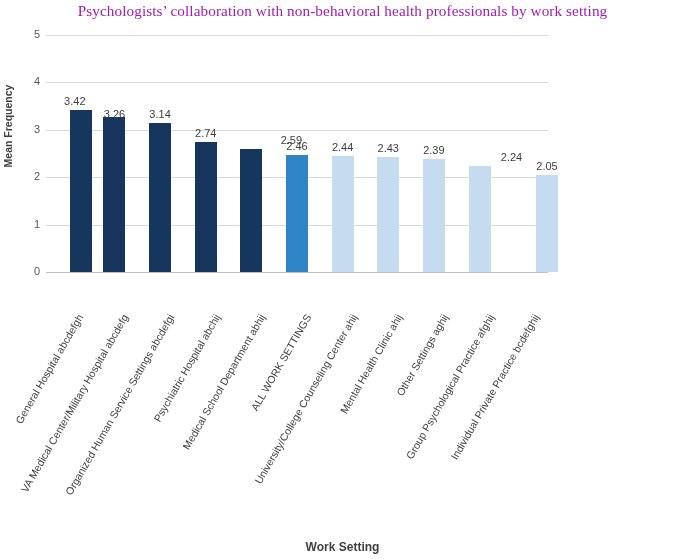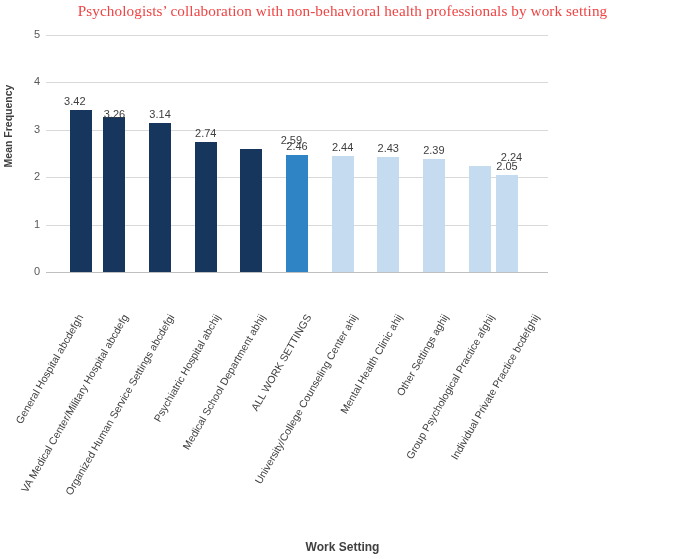--- a/index.html
+++ b/index.html
@@ -21,21 +21,21 @@
     height: 559px;
   }
   .chart-title {
     position: absolute;
     left: 0;
     top: 2px;
     width: 685px;
     text-align: center;
     font-family: "Liberation Serif", serif;
     font-size: 15.2px;
-    color: #ef4444;
+    color: #a21caf;
     letter-spacing: 0.1px;
   }
   
   .plot-area {
     position: absolute;
     left: 46px;
     top: 35px;
     width: 502px;
     height: 237px;
   }
@@ -181,21 +181,21 @@
         <div class="bar-value" style="bottom: 118.182px;">2.43</div>
       </div>
       <div class="bar-wrap" style="left: 376.909px; width: 22px;">
         <div class="bar" style="width: 22px; height: 113.286px; background: rgb(197, 220, 240);"></div>
         <div class="bar-value" style="bottom: 116.286px;">2.39</div>
       </div>
       <div class="bar-wrap" style="left: 422.545px; width: 22px;">
         <div class="bar" style="width: 22px; height: 106.176px; background: rgb(197, 220, 240);"></div>
         <div class="bar-value" style="bottom: 109px; margin-left: 32px;">2.24</div>
       </div>
-      <div class="bar-wrap" style="left: 450px; width: 22px;">
+      <div class="bar-wrap" style="left: 490px; width: 22px;">
         <div class="bar" style="width: 22px; height: 97.17px; background: rgb(197, 220, 240);"></div>
         <div class="bar-value" style="bottom: 100.17px;">2.05</div>
       </div>
     </div>
   <div id="labels-layer" style="position:absolute; left:46px; top:35px; width:502px; height:260px;">
       <div class="cat-label" style="left: 28.8182px;">General Hospital abcdefgh</div>
       <div class="cat-label" style="left: 74.4545px;">VA Medical Center/Military Hospital abcdefg</div>
       <div class="cat-label" style="left: 120.091px;">Organized Human Service Settings abcdefgi</div>
       <div class="cat-label" style="left: 165.727px;">Psychiatric Hospital abchij</div>
       <div class="cat-label" style="left: 211.364px;">Medical School Department abhij</div>

